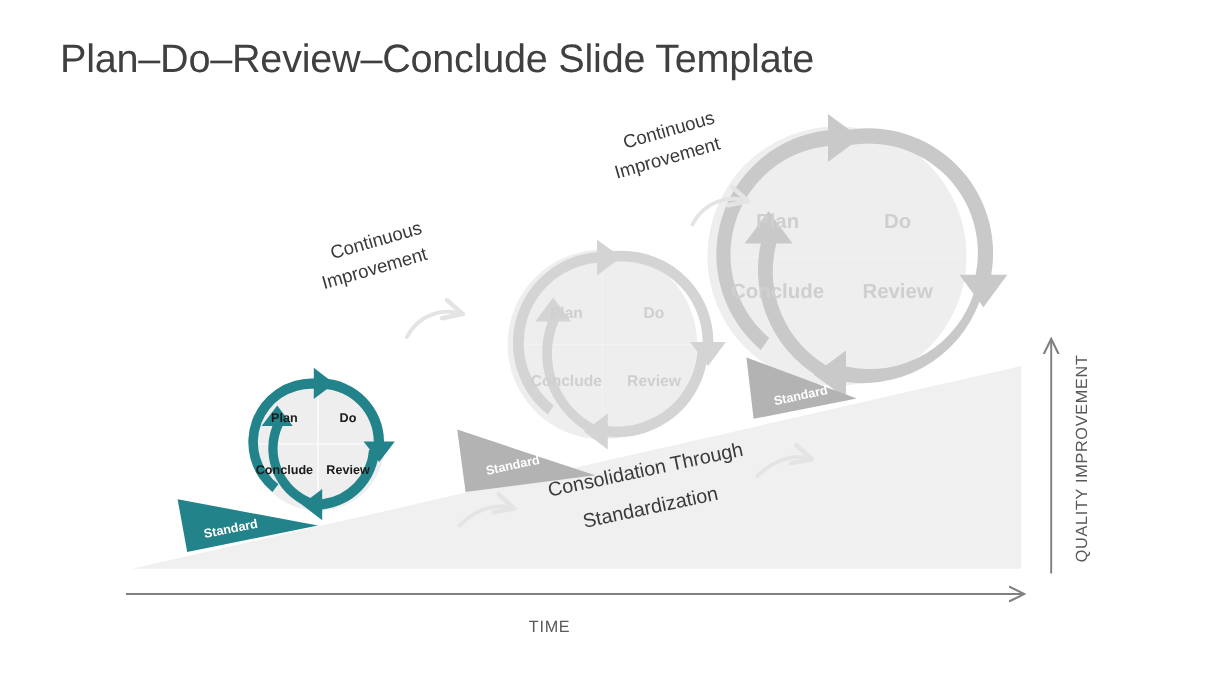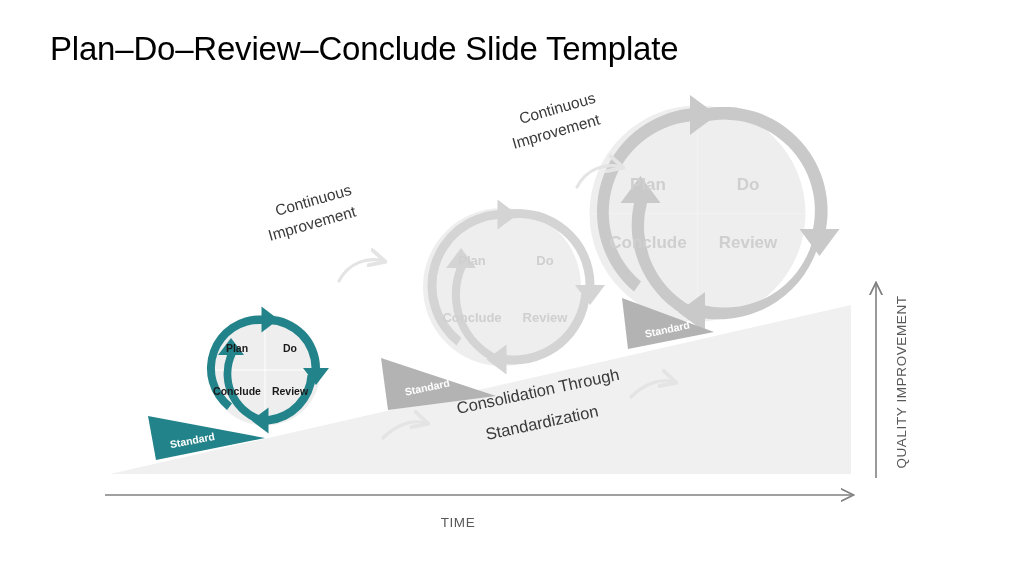--- a/index.html
+++ b/index.html
@@ -20,21 +20,21 @@
     width: 1024px;
     height: 576px;
     background: #ffffff;
   }
   #slide-title {
     position: absolute;
     left: 50px;
     top: 30px;
     font-size: 33px;
     font-weight: 400;
-    color: #000000;
+    color: #404040;
     letter-spacing: -0.2px;
     white-space: nowrap;
     font-family: "Liberation Sans", sans-serif;
   }
   svg.canvas {
     position: absolute;
     left: 0; top: 0;
     width: 1024px;
     height: 576px;
   }

